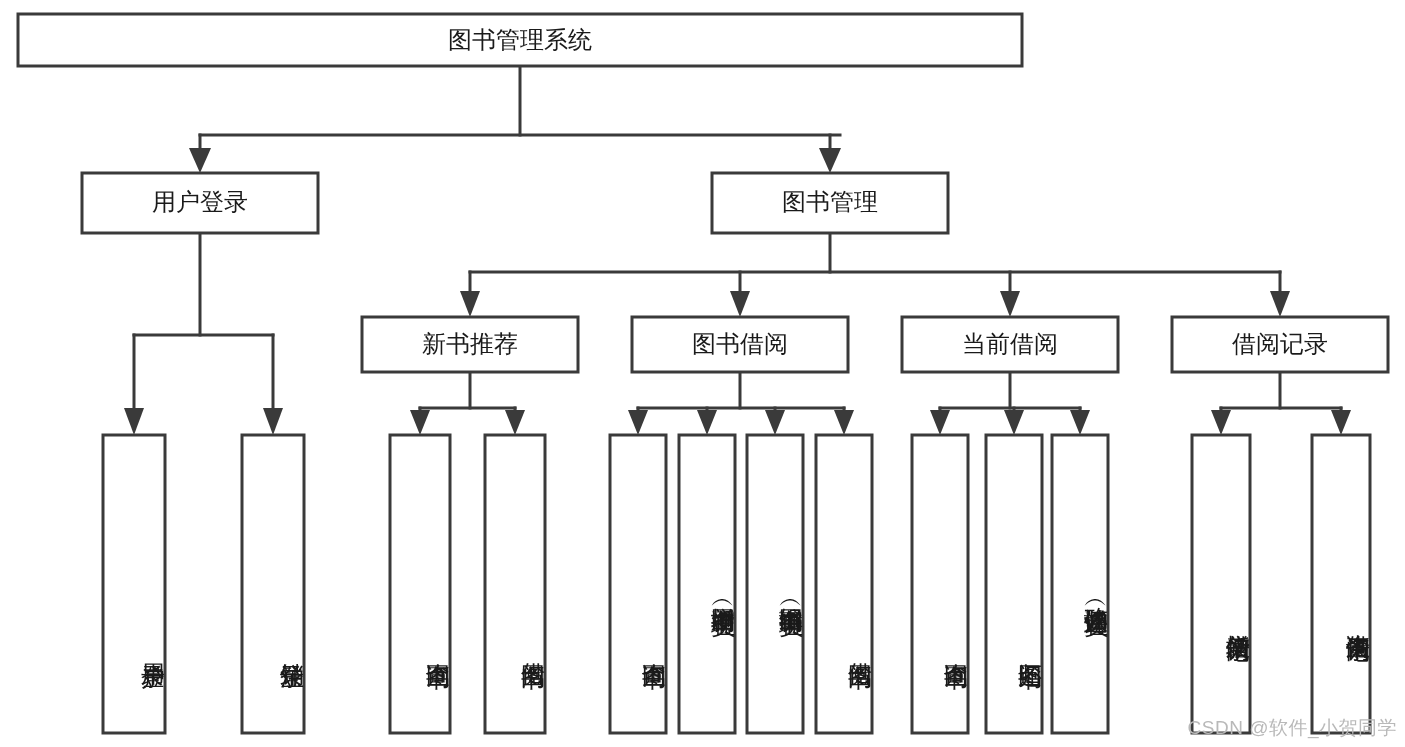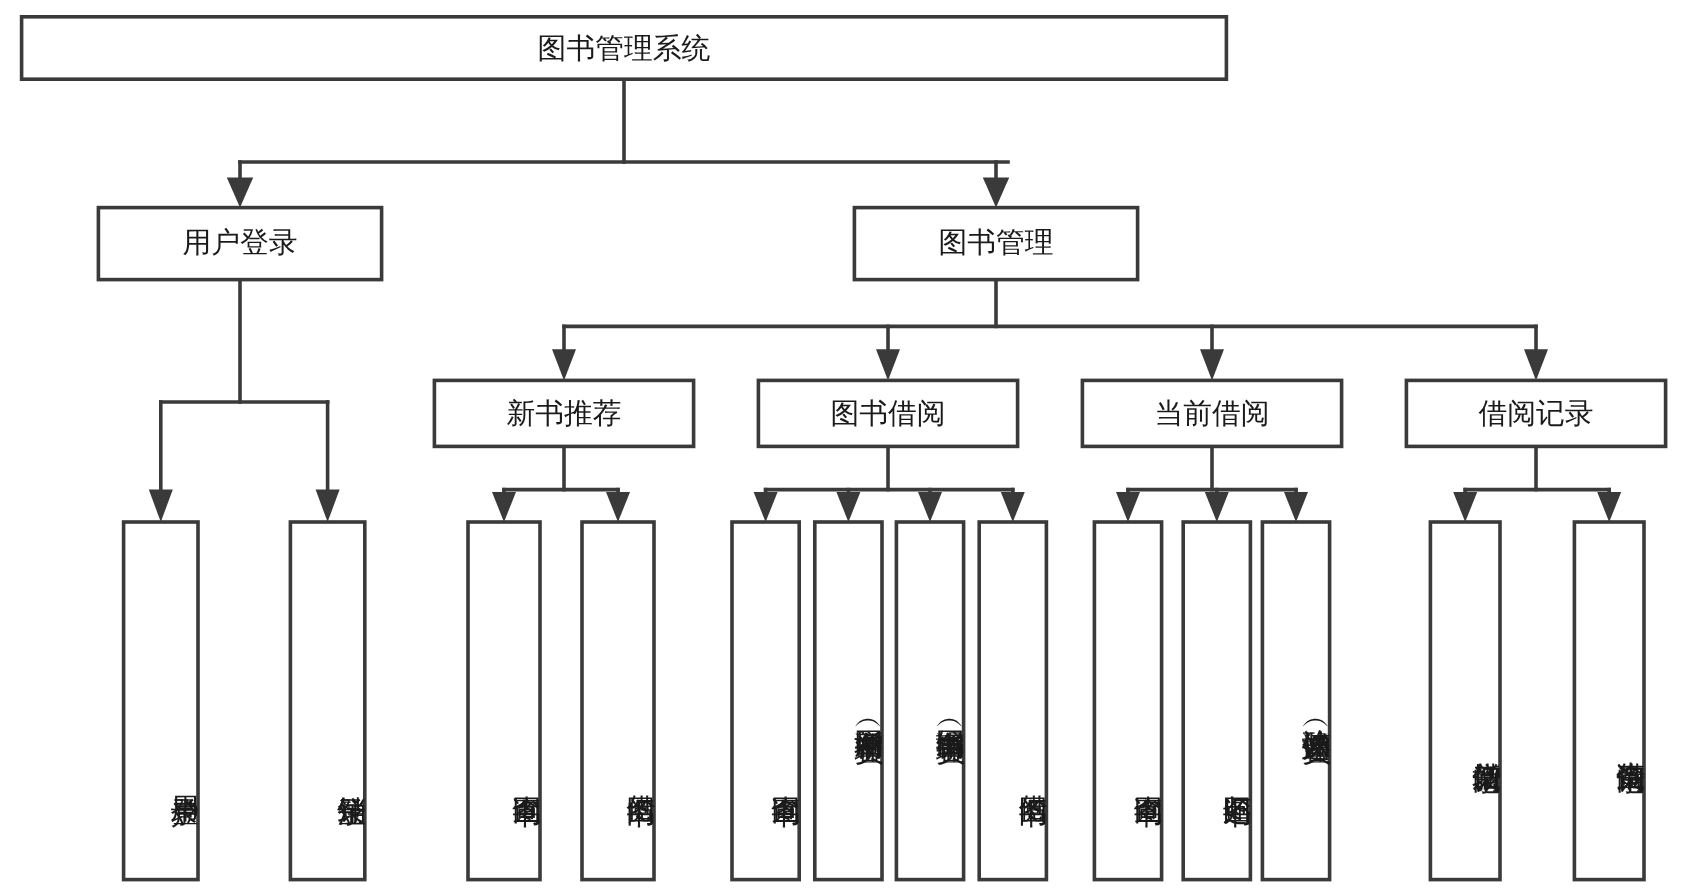--- a/index.html
+++ b/index.html
@@ -196,14 +196,15 @@
   <div class="vlabel" style="left:610px;  top:435px; width:56px; height:298px; padding-top:62px;">查询图书</div>
   <div class="vlabel" style="left:679px;  top:435px; width:56px; height:298px; padding-top:8px;">新增图书（管理员）</div>
   <div class="vlabel" style="left:747px;  top:435px; width:56px; height:298px; padding-top:8px;">编辑图书（管理员）</div>
   <div class="vlabel" style="left:816px;  top:435px; width:56px; height:298px; padding-top:62px;">借阅图书</div>
   <div class="vlabel" style="left:912px;  top:435px; width:56px; height:298px; padding-top:62px;">查询图书</div>
   <div class="vlabel" style="left:986px;  top:435px; width:56px; height:298px; padding-top:62px;">归还图书</div>
   <div class="vlabel" style="left:1052px; top:435px; width:56px; height:298px; padding-top:8px;">确认归还（管理员）</div>
   <div class="vlabel" style="left:1192px; top:435px; width:58px; height:298px; padding-top:34px;">新增借阅记录</div>
   <div class="vlabel" style="left:1312px; top:435px; width:58px; height:298px; padding-top:34px;">查询借阅记录</div>
 
+  <div class="watermark">CSDN @软件_小贺同学</div>
 
 </div>
 
 </body></html>

